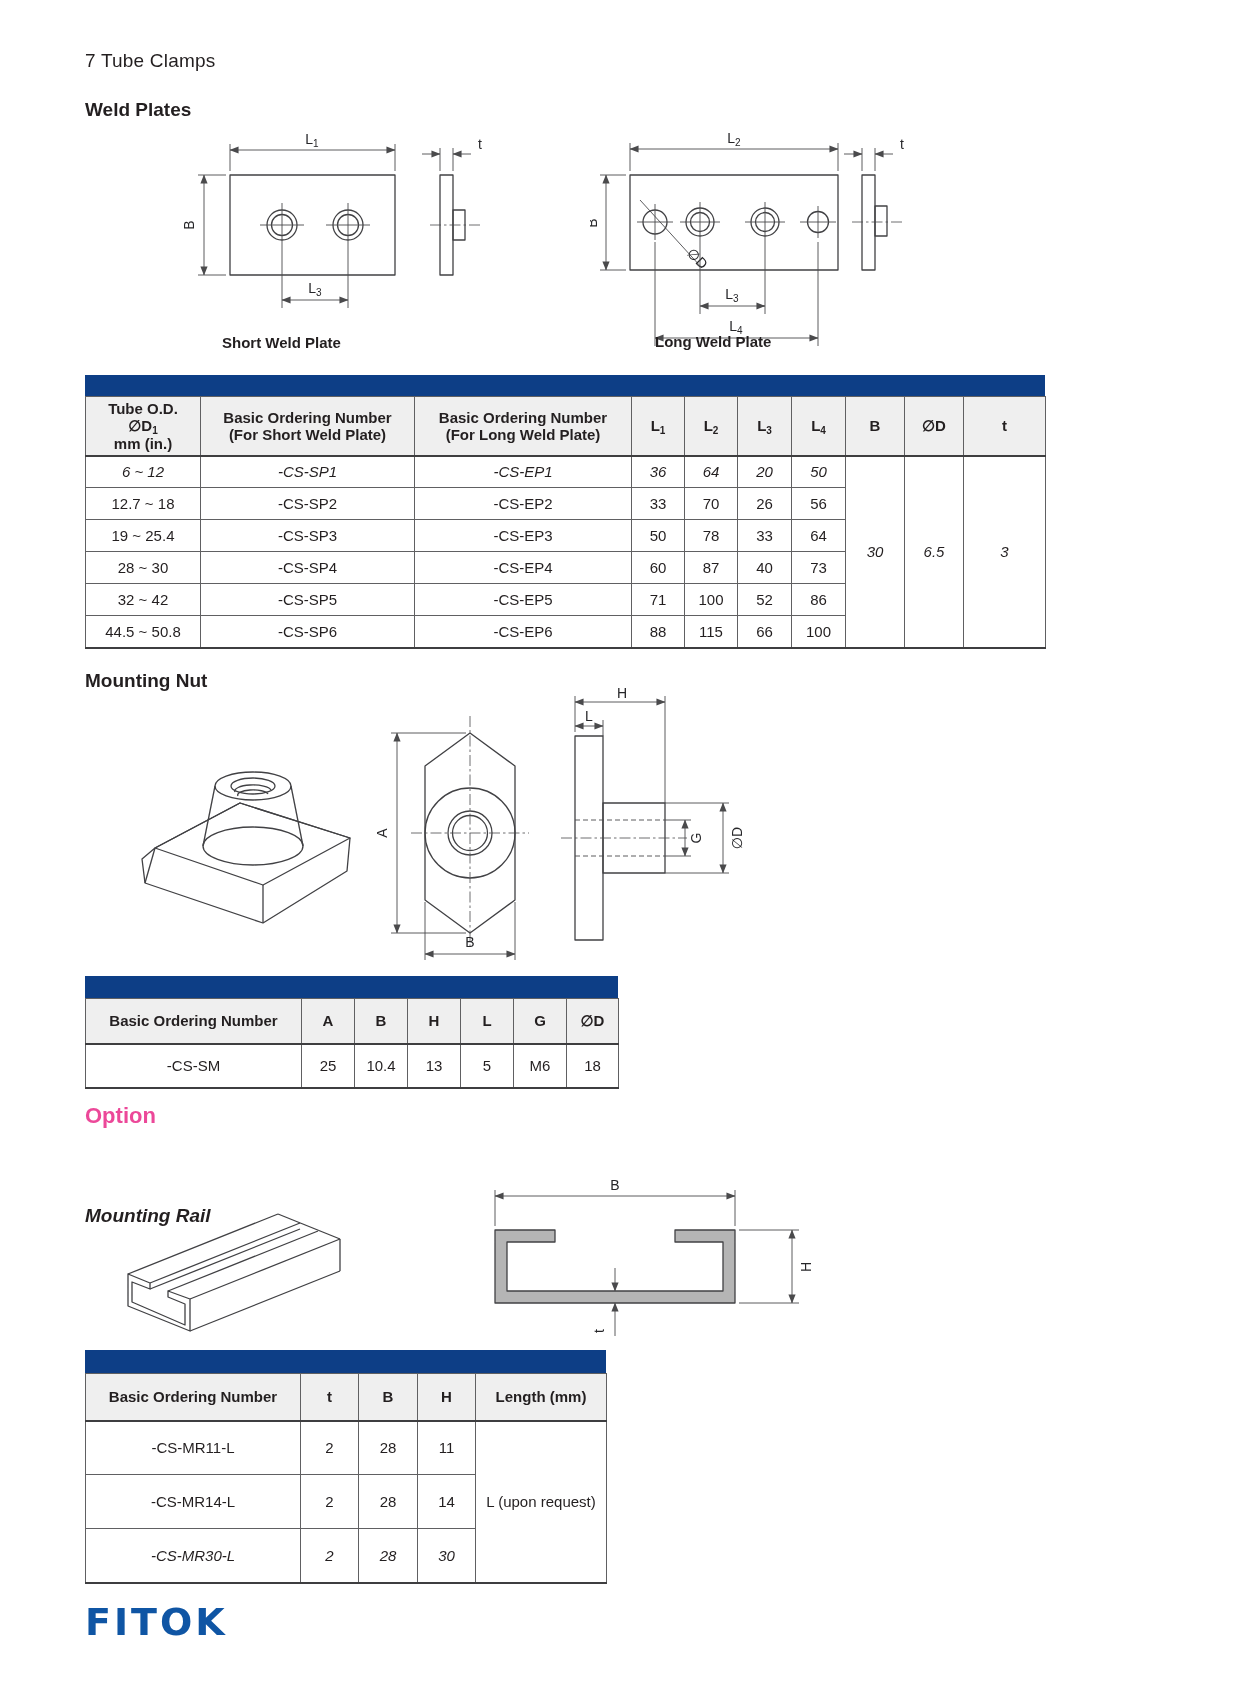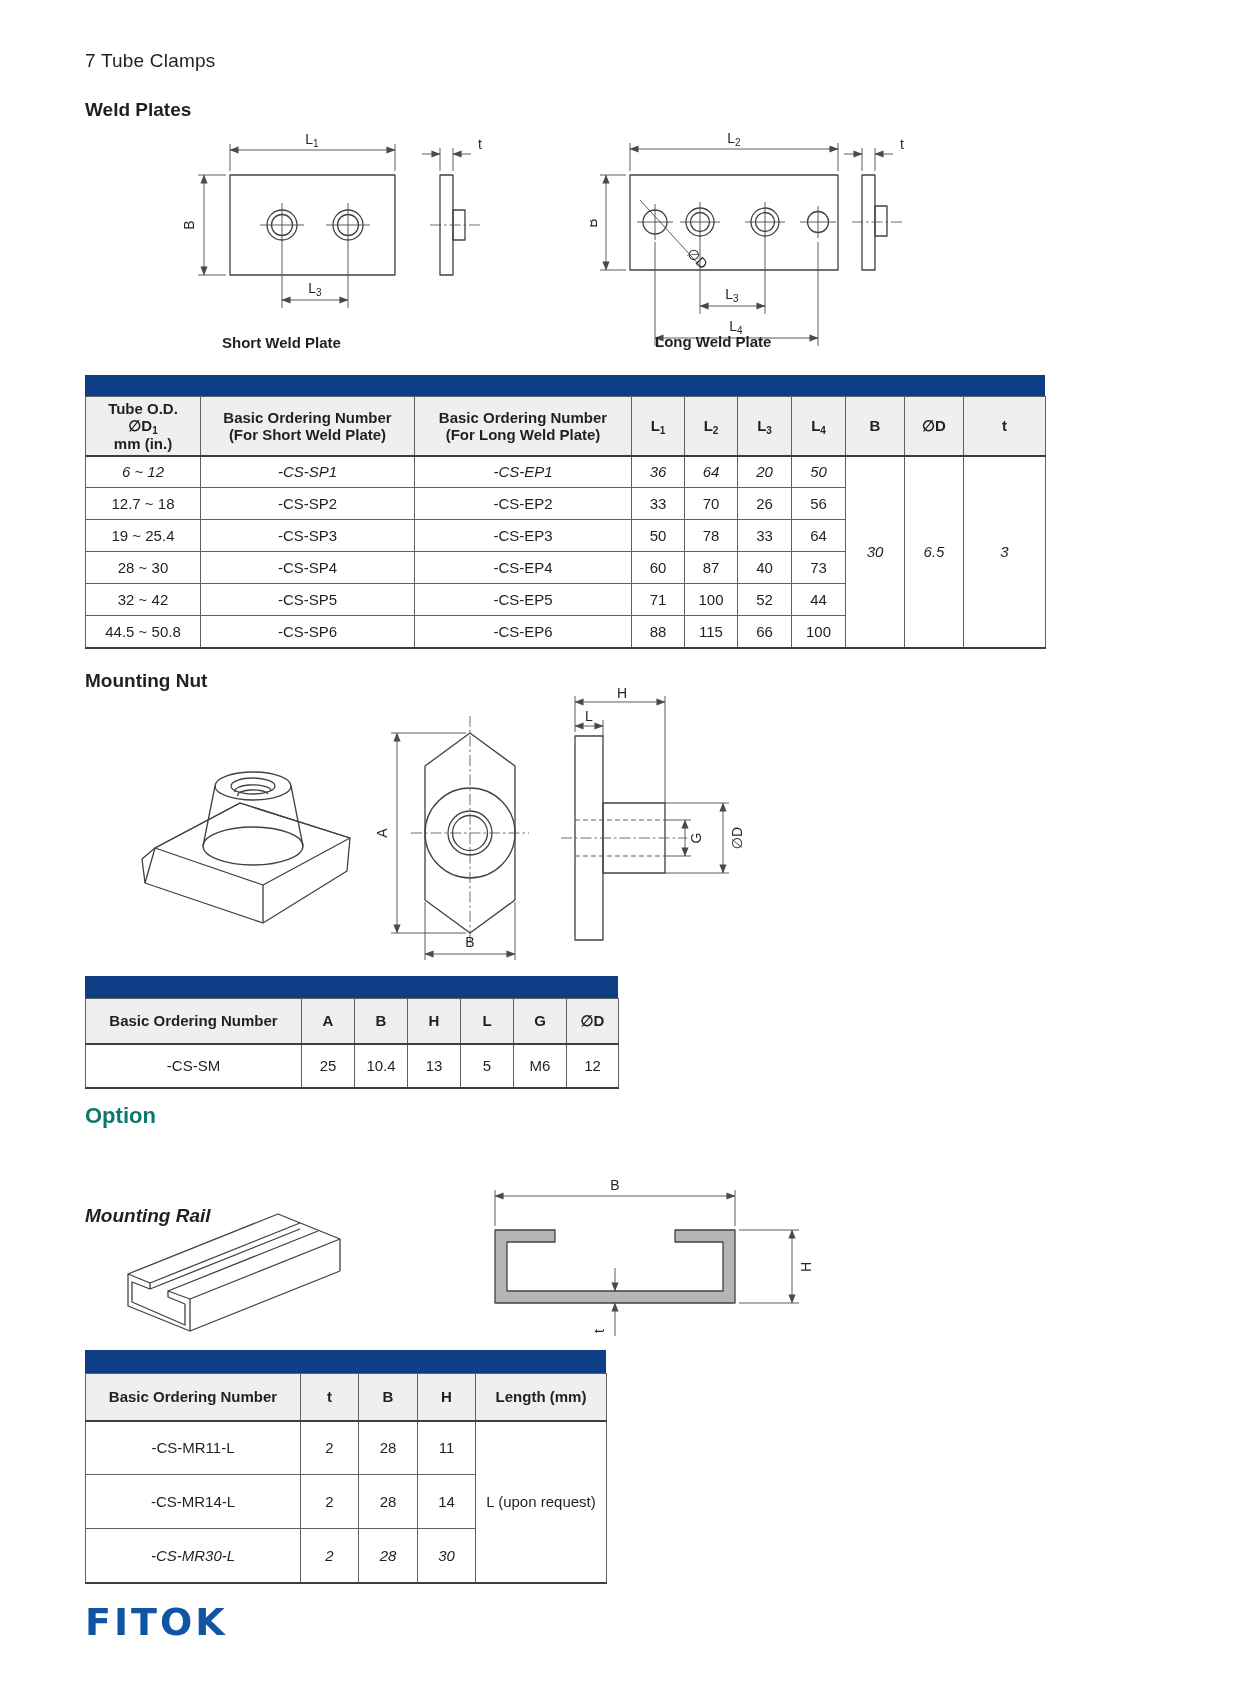--- a/index.html
+++ b/index.html
@@ -1,21 +1,21 @@
 <!DOCTYPE html>
 <html><head>
 <meta charset="utf-8">
 <style>
   html,body{margin:0;padding:0;background:#ffffff;}
   .page{position:relative;width:1241px;height:1684px;background:#ffffff;
         font-family:"Liberation Sans",sans-serif;color:#231f20;overflow:hidden;}
   .abs{position:absolute;}
   .h-page{font-size:19px;font-weight:400;letter-spacing:.2px;}
   .h-sec{font-size:19px;font-weight:700;}
-  .h-option{font-size:22px;font-weight:700;color:#0f766e;}
+  .h-option{font-size:22px;font-weight:700;color:#ec4899;}
   .caption{font-size:15px;font-weight:700;}
   .band{background:#0d3e86;}
   table.data{border-collapse:collapse;table-layout:fixed;width:100%;background:#fff;}
   table.data th,table.data td{border:1px solid #606062;text-align:center;vertical-align:middle;
         font-size:15px;padding:0 2px;overflow:hidden;}
   table.data th{background:#efefef;font-weight:700;}
   table.data thead tr{border-bottom:2px solid #3e3e40;}
   table.data tr.last{border-bottom:2px solid #3e3e40;}
   .sub{font-size:10px;position:relative;top:3px;}
   .hdr-sub-line{font-weight:700;}
@@ -195,21 +195,21 @@
           <td>40</td>
           <td>73</td>
         </tr>
         <tr style="height:32px;">
           <td>32 ~ 42</td>
           <td>-CS-SP5</td>
           <td>-CS-EP5</td>
           <td>71</td>
           <td>100</td>
           <td>52</td>
-          <td>44</td>
+          <td>86</td>
         </tr>
         <tr style="height:32px;" class="last">
           <td>44.5 ~ 50.8</td>
           <td>-CS-SP6</td>
           <td>-CS-EP6</td>
           <td>88</td>
           <td>115</td>
           <td>66</td>
           <td>100</td>
         </tr>
@@ -297,21 +297,21 @@
         </tr>
       </thead>
       <tbody>
         <tr style="height:44px;" class="last">
           <td>-CS-SM</td>
           <td>25</td>
           <td>10.4</td>
           <td>13</td>
           <td>5</td>
           <td>M6</td>
-          <td>12</td>
+          <td>18</td>
         </tr>
       </tbody>
     </table>
   </div>
 
   <div class="abs h-option" style="left:85px;top:1103px;">Option</div>
   <div class="abs h-sec" style="left:85px;top:1205px;font-style:italic;">Mounting Rail</div>
 
   <svg class="abs" style="left:95px;top:1178px;" width="770" height="175" viewBox="0 0 770 175">
     <defs>

